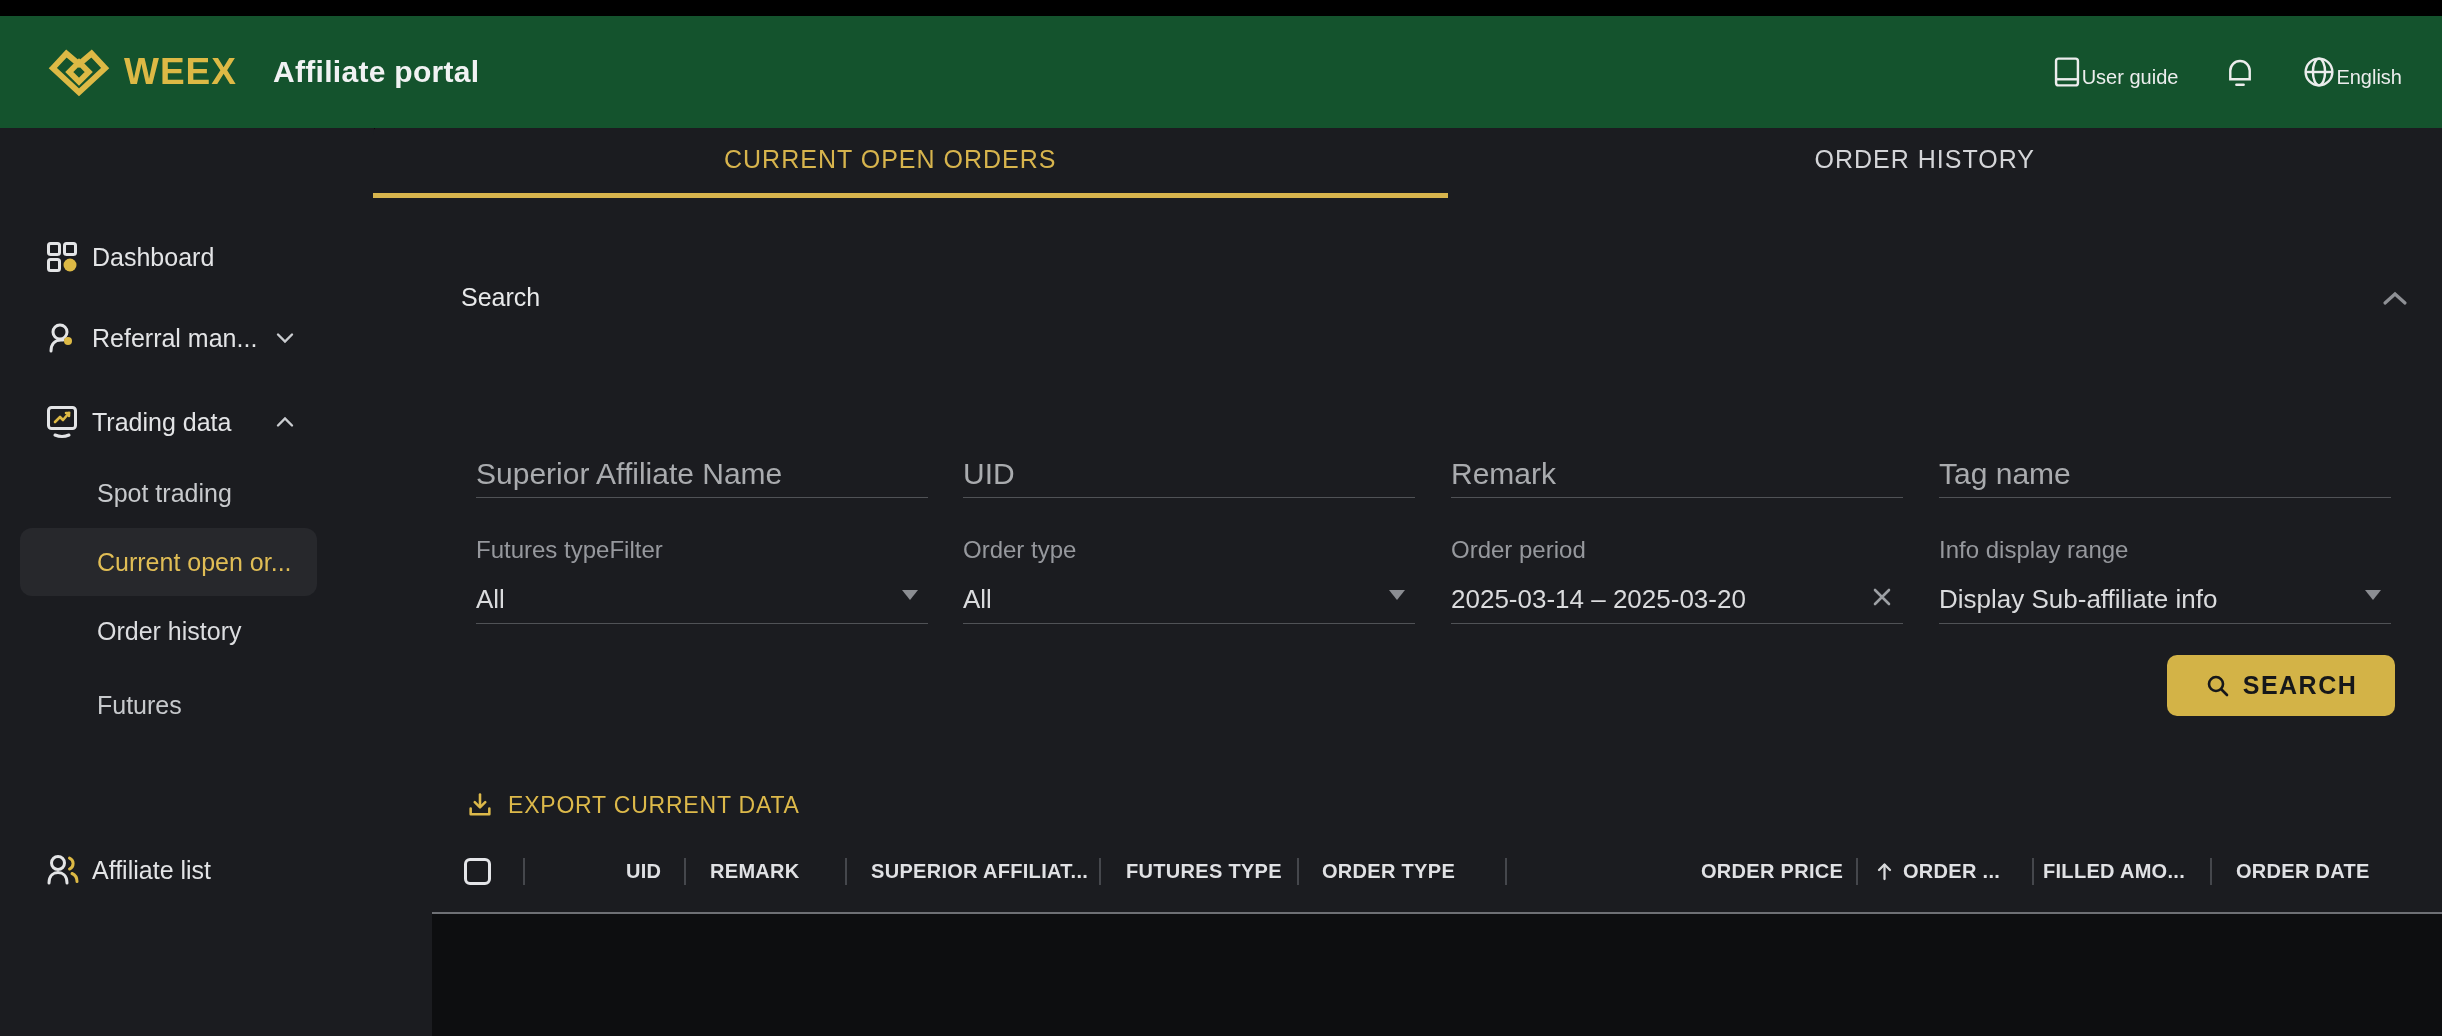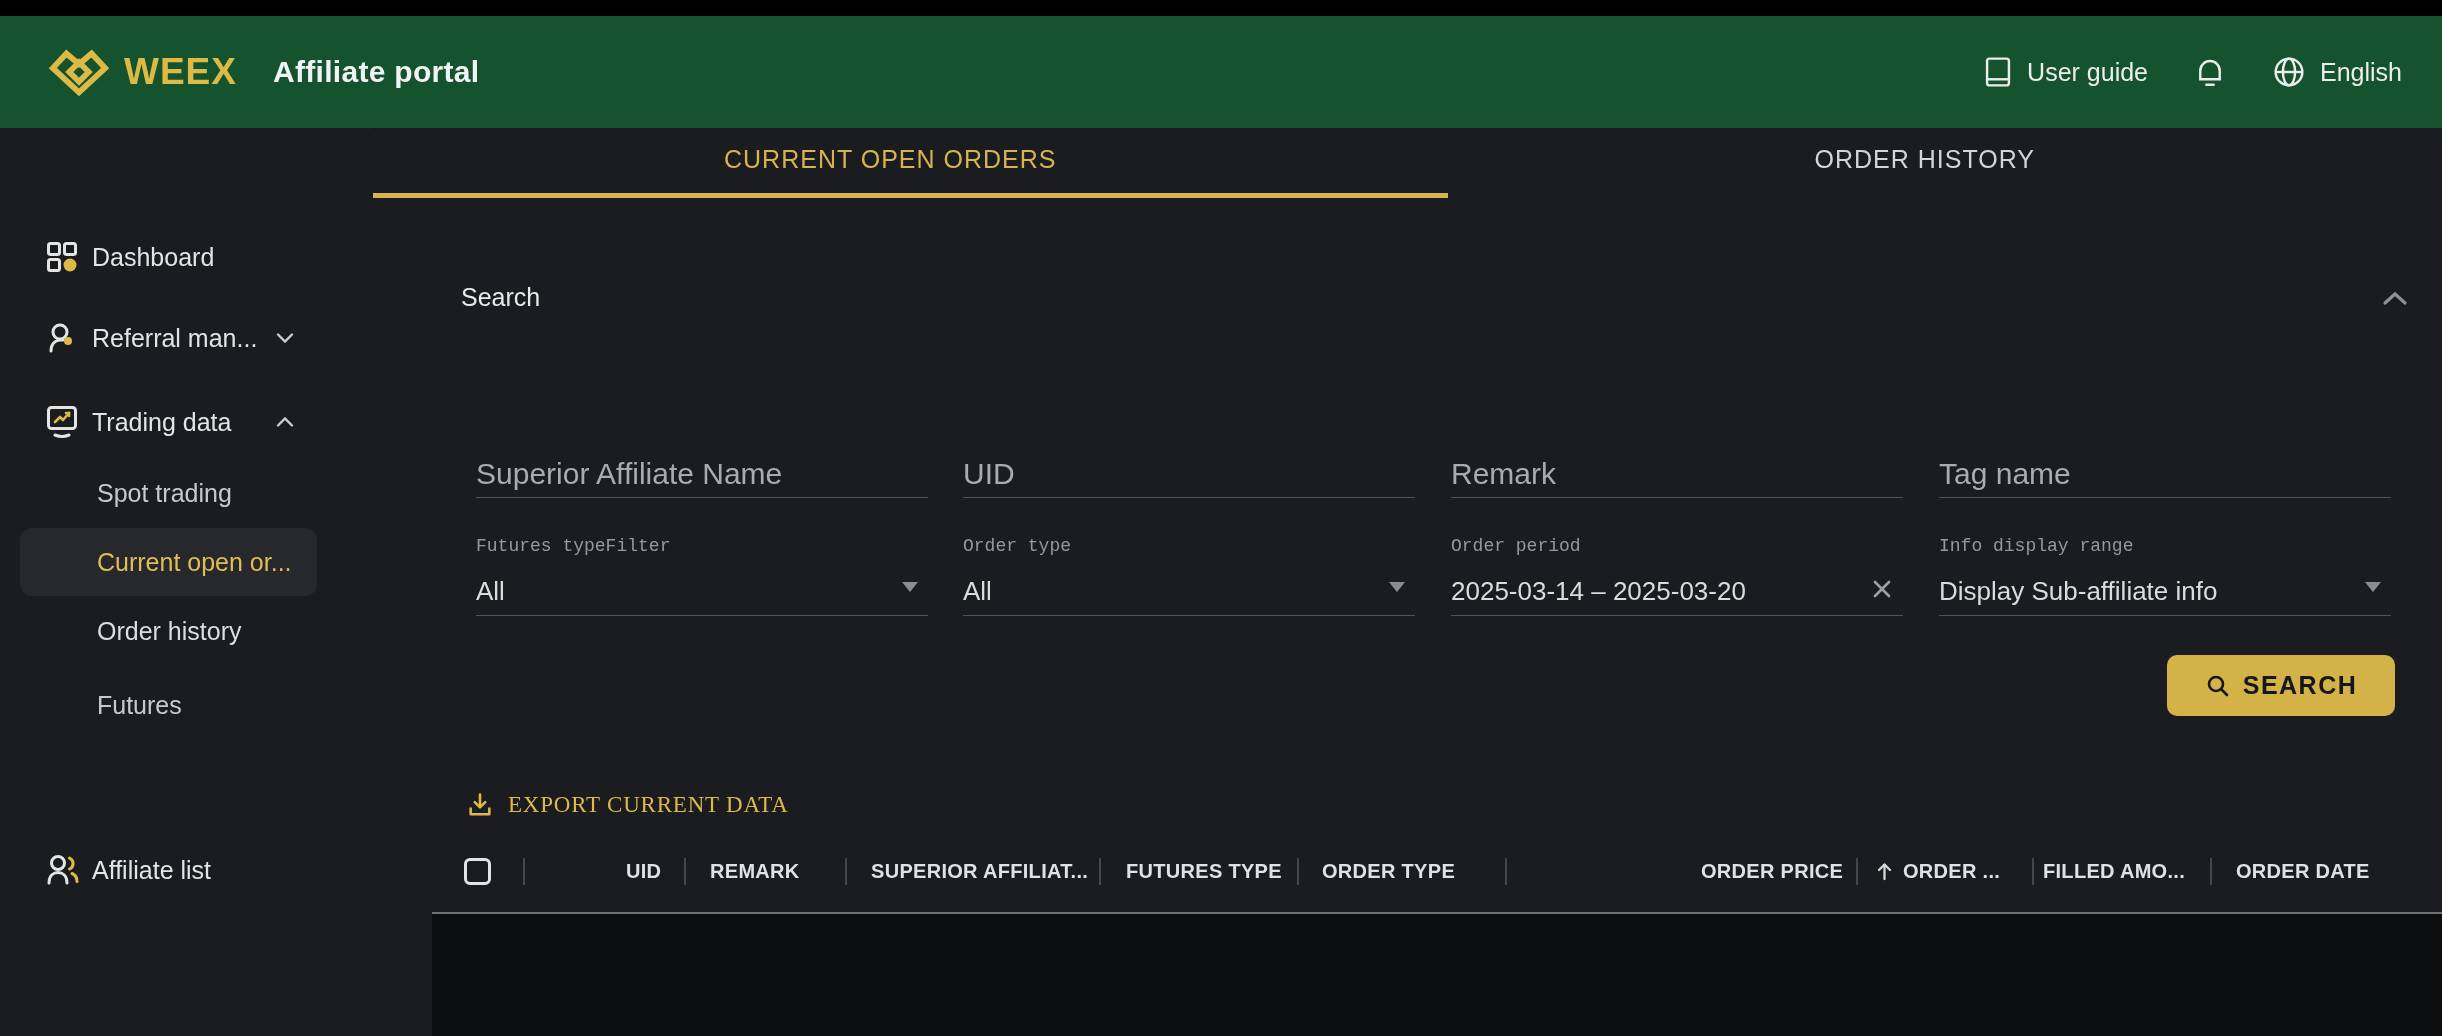--- a/index.html
+++ b/index.html
@@ -9,21 +9,21 @@
     -webkit-font-smoothing:antialiased;color:#e6e7e9;
   }
   svg{display:block}
 
   
   .app-header{position:absolute;left:0;top:16px;width:2442px;height:112px;background:#14532d;display:flex;align-items:center;z-index:5;}
   .brand{display:flex;align-items:center;gap:14px;margin-left:48px;}
   .brand-name{color:#ddb945;font-size:37px;font-weight:800;letter-spacing:1px;}
   .app-title{color:#f1f2f3;font-size:30px;font-weight:700;margin-left:22px;letter-spacing:.3px;}
   .header-right{margin-left:auto;margin-right:40px;display:flex;align-items:center;gap:46px;}
-  .hbtn{display:flex;align-items:center;gap:14px;cursor:pointer;color:#eceded;font-size:25px;}
+  .hbtn{display:flex;align-items:flex-end;cursor:pointer;color:#eceded;font-size:20px;}
 
   
   .sidebar{position:absolute;left:0;top:88px;width:337px;bottom:0;background:#1b1c20;padding-left:37px;}
   .side-item{position:absolute;left:0;width:337px;height:40px;display:flex;align-items:center;cursor:pointer;font-size:25px;color:#e3e4e6;}
   .side-item .ic{width:32px;margin-left:46px;margin-right:14px;flex:0 0 auto;}
   .side-item.sub{padding-left:97px;color:#c7c9cc;}
   .side-item.sub2{color:#dcdde0;}
   .side-chev{position:absolute;right:43px;top:50%;transform:translateY(-50%);}
   .side-sel{position:absolute;left:20px;width:297px;height:68px;top:440px;background:#27282c;border-radius:12px;display:flex;align-items:center;padding-left:77px;box-sizing:border-box;color:#e0bd55;font-size:25px;cursor:pointer;}
 
@@ -36,31 +36,31 @@
 
   .search-title{position:absolute;left:88px;top:162px;font-size:25px;color:#e8e9ea;}
   .collapse-chev{position:absolute;right:34px;top:170px;cursor:pointer;}
 
   .field{position:absolute;width:452px;height:46px;top:330px;border-bottom:1px solid #505256;}
   .field input{width:100%;height:100%;background:transparent;border:none;outline:none;color:#dfe0e2;font-size:30px;font-family:inherit;padding:0;}
   .field input::placeholder{color:#a9abae;opacity:1;}
   .f1{left:103px}.f2{left:590px}.f3{left:1078px}.f4{left:1566px}
 
   .filter{position:absolute;width:452px;top:415px;cursor:pointer;}
-  .filter .flabel{font-size:18px;color:#96989d;font-family:Liberation Mono, monospace;}
+  .filter .flabel{font-size:24px;color:#96989d;}
   .filter .fval{margin-top:12px;height:47px;border-bottom:1px solid #505256;display:flex;align-items:center;position:relative;}
   .filter .fval .vtext{font-size:26px;color:#dadbdd;}
   .caret{position:absolute;right:10px;top:14px;width:0;height:0;border-left:8px solid transparent;border-right:8px solid transparent;border-top:10px solid #8b8d92;}
   .clear-x{position:absolute;right:8px;top:8px;cursor:pointer;}
 
   .search-btn{position:absolute;left:1794px;top:534px;width:228px;height:61px;background:#d3b347;border:none;border-radius:10px;display:flex;align-items:center;justify-content:center;gap:12px;cursor:pointer;}
   .search-btn span{font-size:25px;font-weight:700;letter-spacing:1.5px;color:#16171a;}
 
   .export-row{position:absolute;left:93px;top:670px;display:flex;align-items:center;gap:14px;cursor:pointer;}
-  .export-row span{color:#ddb94a;font-size:23px;letter-spacing:.8px;font-weight:500;font-family:Liberation Serif, serif;}
+  .export-row span{color:#ddb94a;font-size:23px;letter-spacing:.8px;font-weight:500;}
 
   .thead{position:absolute;left:0;top:723px;right:0;height:55px;font-size:20px;font-weight:600;color:#e0e1e4;letter-spacing:.3px;}
   .th{position:absolute;top:0;height:55px;display:flex;align-items:center;white-space:nowrap;}
   .th-sep{position:absolute;top:14px;height:27px;width:2px;background:#45474c;}
   .checkbox{position:absolute;left:91px;top:14px;width:27px;height:27px;border:3px solid #e4e5e8;border-radius:6px;background:transparent;box-sizing:border-box;cursor:pointer;}
   .sort-wrap{display:flex;align-items:center;gap:10px;}
 
   .tbody-divider{position:absolute;left:59px;right:0;top:791px;height:2px;background:#6e7075;}
   .tbody{position:absolute;left:59px;right:0;top:793px;bottom:0;background:#0d0e10;}
 </style>

